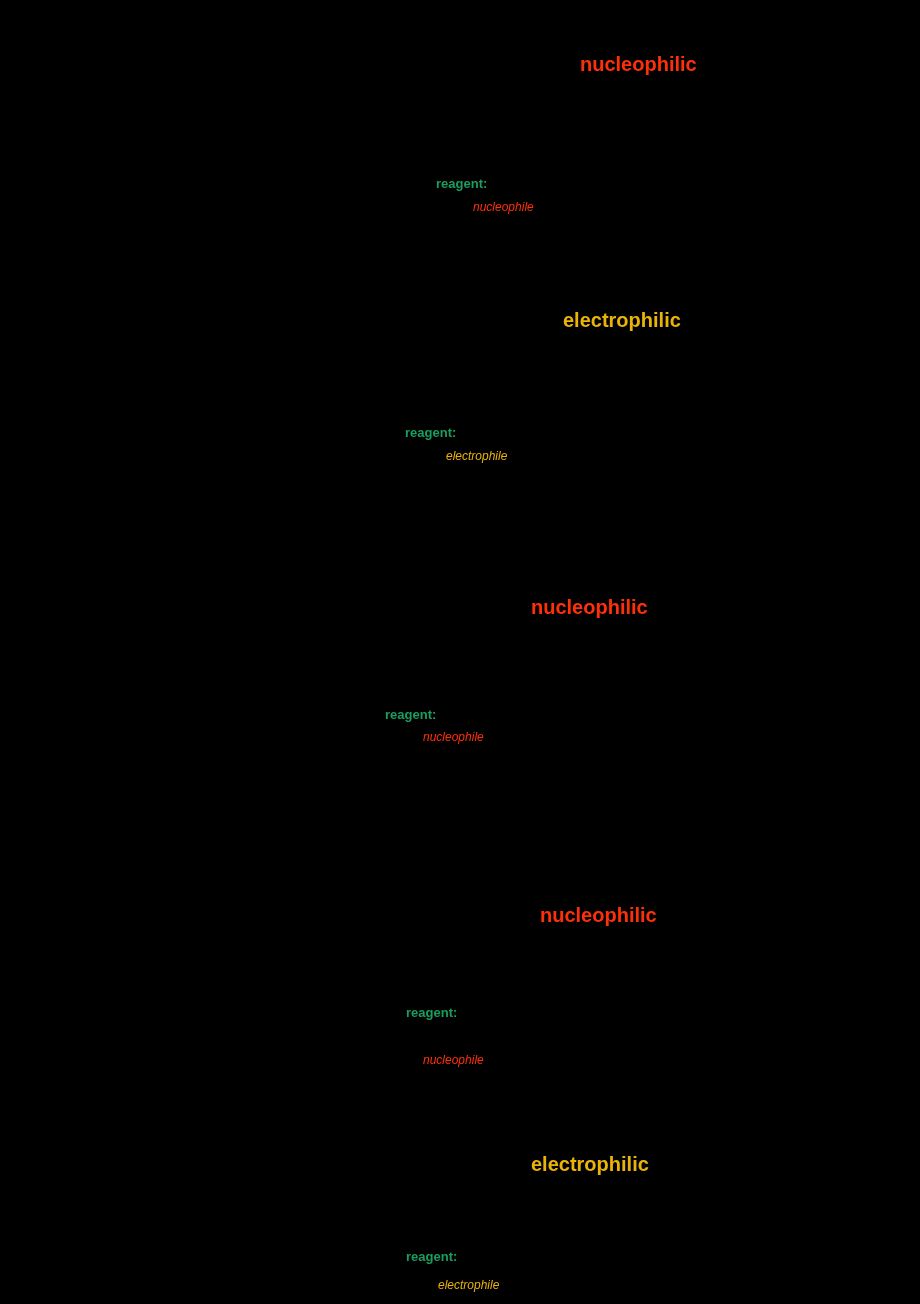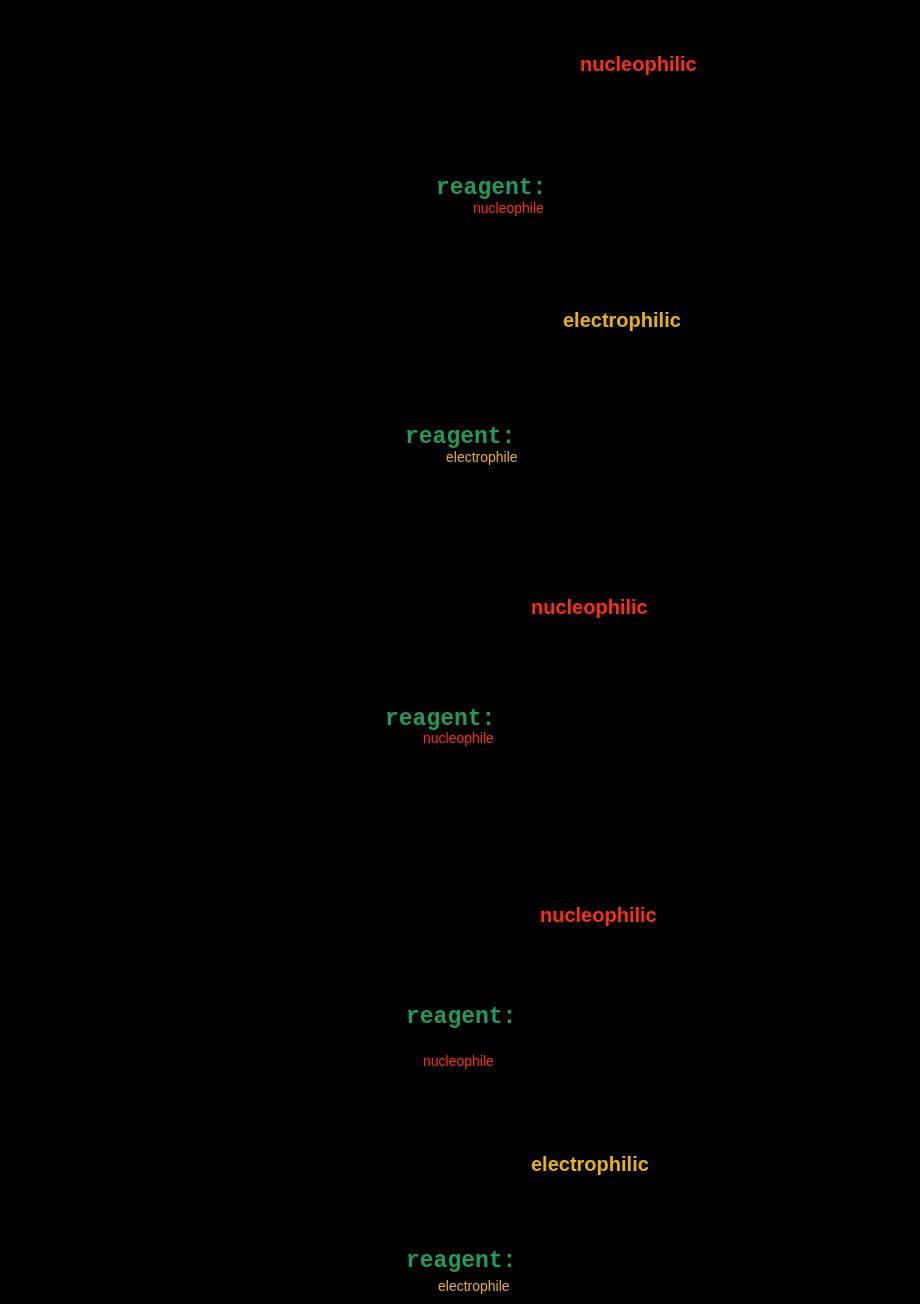--- a/index.html
+++ b/index.html
@@ -19,28 +19,28 @@
   .label {
     position: absolute;
     white-space: nowrap;
     line-height: 1;
   }
   .heading {
     font-size: 20px;
     font-weight: bold;
   }
   .reagent {
-    font-size: 23px;
+    font-size: 13px;
     font-weight: bold;
     color: #1a9e5f;
-    font-family: Liberation Mono, monospace;
   }
   .species {
-    font-size: 14px;
+    font-size: 12px;
     font-weight: normal;
+    font-style: italic;
   }
   .red  { color: #ff3008; }
   .blue { color: #eab308; }
 </style>
 </head>
 <body>
 
 <div id="canvas">
 
   <div class="label heading red" style="left:552px; top:54px;">nucleophilic</div>

